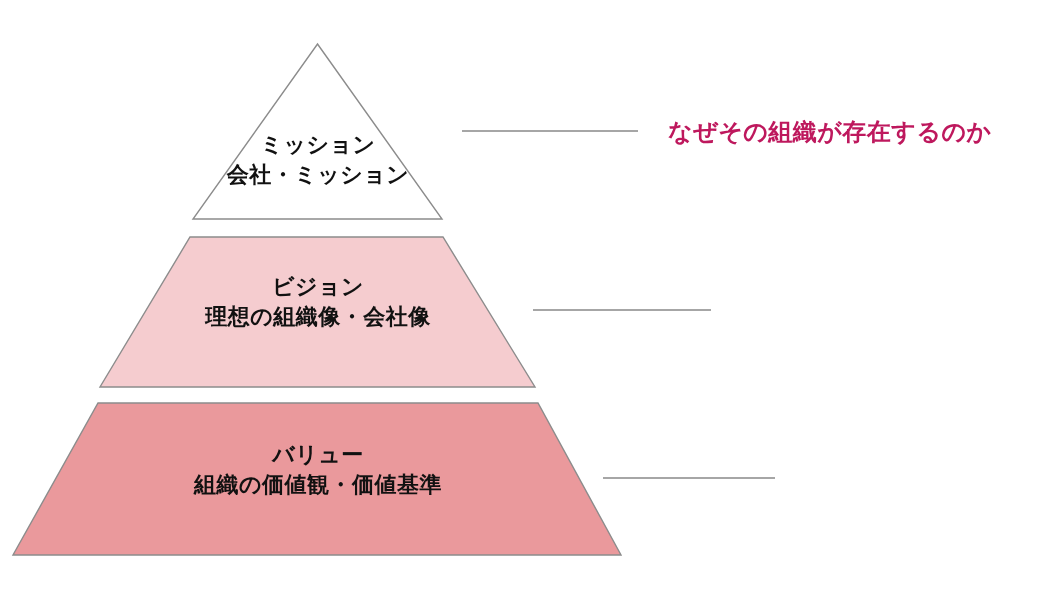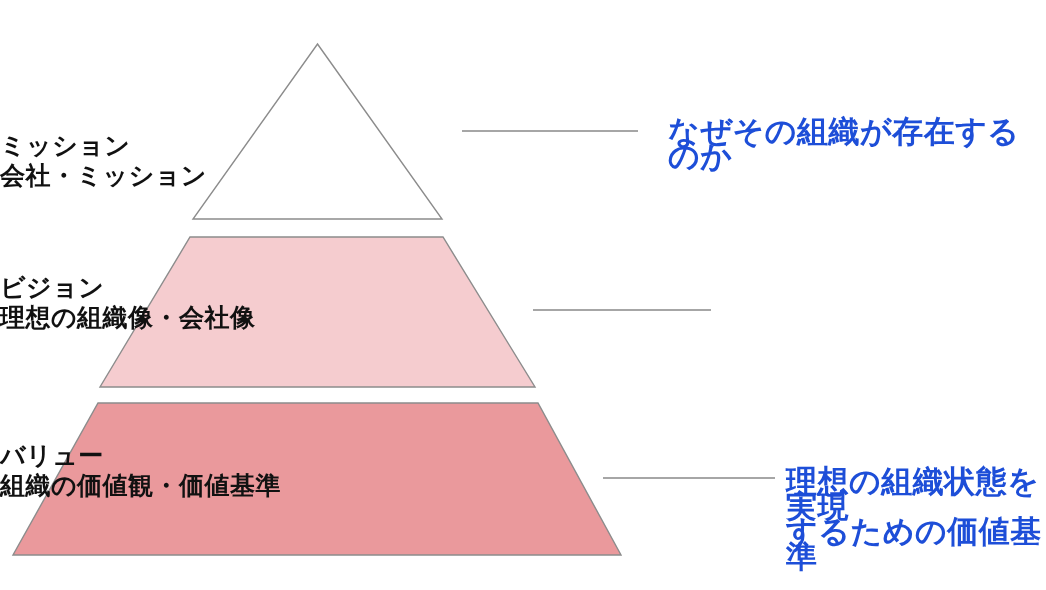--- a/index.html
+++ b/index.html
@@ -25,33 +25,33 @@
     stroke-width: 1.4;
     stroke-linejoin: miter;
   }
   .diagram-svg line {
     stroke-width: 2;
   }
   .shape-label {
     position: absolute;
     left: 0;
     width: 636px;
-    text-align: left;
+    text-align: center;
     color: #111111;
     font-weight: bold;
-    font-size: 25px;
+    font-size: 22px;
     line-height: 30px;
     letter-spacing: 0.5px;
     pointer-events: none;
   }
   .annotation {
     position: absolute;
-    color: #1d4ed8;
+    color: #be185d;
     font-weight: bold;
-    font-size: 31px;
+    font-size: 24px;
     line-height: 25px;
     letter-spacing: 0.5px;
     white-space: pre-line;
   }
   #mission-label { top: 130px; }
   #vision-label  { top: 272px; }
   #value-label   { top: 440px; }
   #mission-annotation { left: 668px; top: 119px; }
   #vision-annotation  { left: 728px; top: 298px; }
   #value-annotation   { left: 786px; top: 469px; }
@@ -85,16 +85,14 @@
   </div>
 
   <div class="shape-label" id="value-label">
     <div>バリュー</div>
     <div>組織の価値観・価値基準</div>
   </div>
 
   <div class="annotation" id="mission-annotation">なぜその組織が存在するのか</div>
 
 
-  <div class="annotation" id="value-annotation">理想の組織状態を実現
-するための価値基準</div>
 
 </div>
 
 </body></html>

